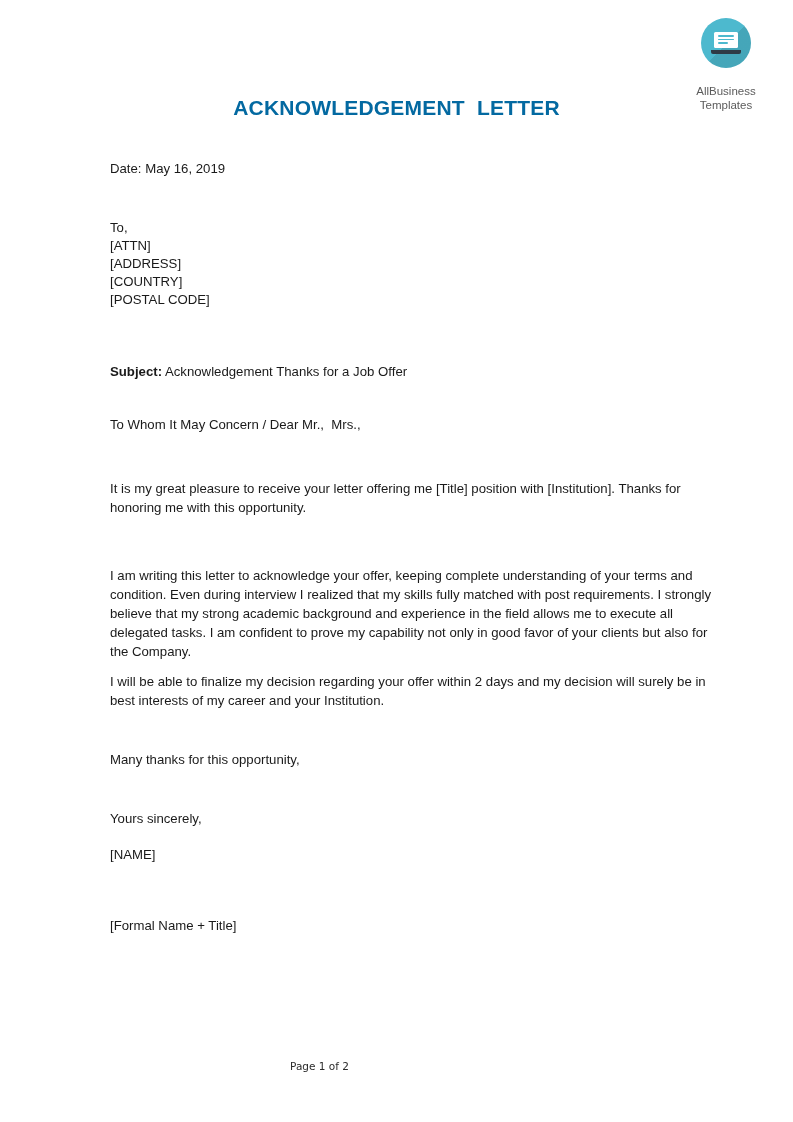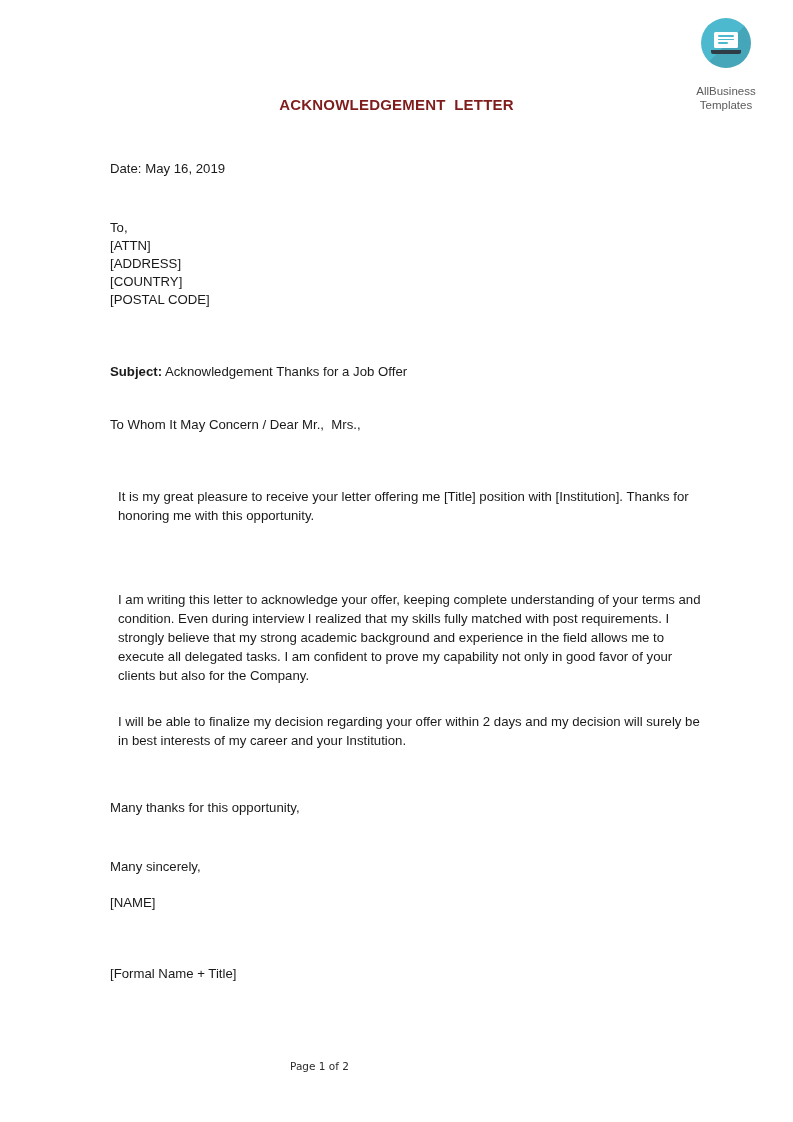--- a/index.html
+++ b/index.html
@@ -93,24 +93,24 @@
     font-family: "Liberation Sans", sans-serif;
   }
 
   
   .doc-title {
     position: absolute;
     top: 96px;
     left: 0;
     width: 793px;
     text-align: center;
-    font-size: 15px;
+    font-size: 21px;
     font-weight: bold;
     letter-spacing: 0.2px;
-    color: #7f1d1d;
+    color: #0369a1;
     white-space: pre;
   }
 
   
   .content {
     position: absolute;
     left: 110px;
     top: 160px;
     width: 602px;
   }
@@ -119,21 +119,21 @@
     font-size: 13.2px;
     line-height: 18px;
     color: #1a1a1a;
     white-space: pre-wrap;
   }
 
   .para {
     font-size: 13.2px;
     line-height: 19px;
     color: #1a1a1a;
-    margin: 8px;
+    margin: 0;
   }
   .gap-to-addr  { height: 41px; }
   .gap-to-subj  { height: 54px; }
   .gap-to-salut { height: 35px; }
   .gap-to-p1    { height: 45px; }
   .gap-to-p2    { height: 49px; }
   .gap-p2-p3    { height: 11px; }
   .gap-to-thanks{ height: 41px; }
   .gap-to-yours { height: 41px; }
   .gap-to-name  { height: 18px; }
@@ -210,21 +210,21 @@
     <div class="gap-p2-p3"></div>
 
     <p class="para">I will be able to finalize my decision regarding your offer within 2 days and my decision will surely be in best interests of my career and your Institution.</p>
 
     <div class="gap-to-thanks"></div>
 
     <div class="line">Many thanks for this opportunity,</div>
 
     <div class="gap-to-yours"></div>
 
-    <div class="line">Many sincerely,</div>
+    <div class="line">Yours sincerely,</div>
 
     <div class="gap-to-name"></div>
 
     <div class="line">[NAME]</div>
 
     <div class="gap-to-sign"></div>
 
 
     <div class="gap-to-formal"></div>
 

